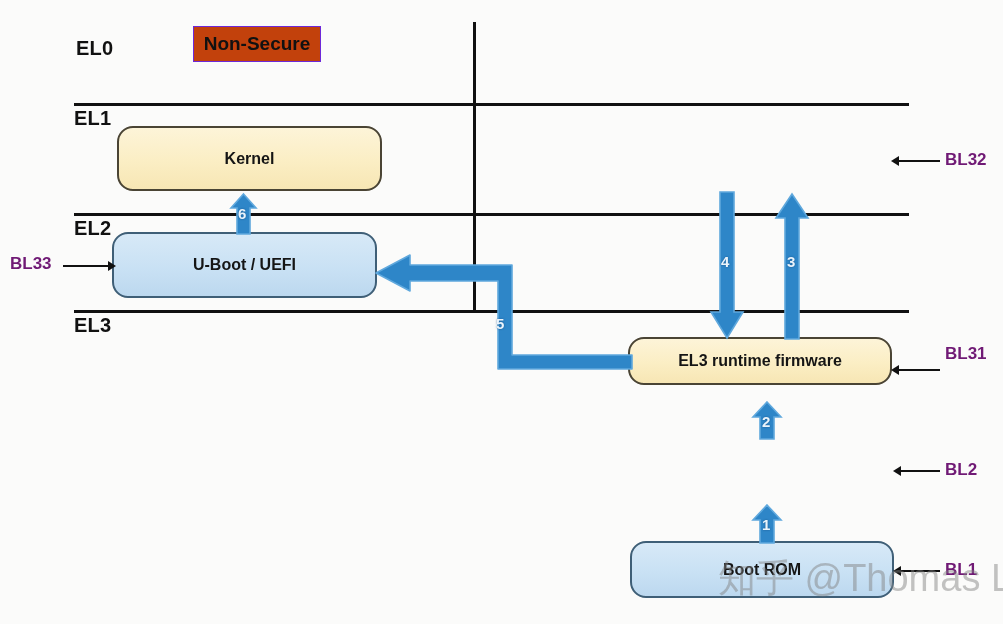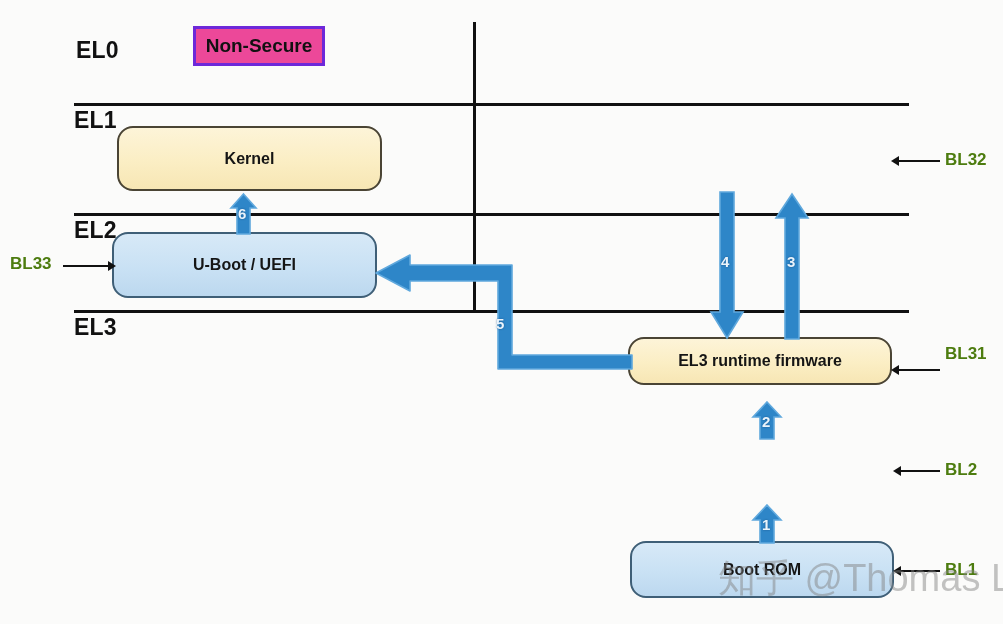--- a/index.html
+++ b/index.html
@@ -20,39 +20,39 @@
   }
 
   
   .el-line {
     position: absolute;
     background: #111111;
     height: 3px;
   }
   .el-label {
     position: absolute;
-    font-size: 23px;
+    font-size: 20px;
     font-weight: bold;
     color: #111111;
     letter-spacing: 0.2px;
     white-space: nowrap;
   }
 
   
   .divider {
     position: absolute;
     background: #111111;
     width: 3px;
   }
 
   
   .world-box {
     position: absolute;
-    border: 3px solid #6d28d9;
-    background: #ec4899;
+    border: 1px solid #6d28d9;
+    background: #c2410c;
     display: flex;
     align-items: center;
     justify-content: center;
     font-size: 19px;
     font-weight: bold;
     color: #111111;
     white-space: nowrap;
   }
 
   
@@ -76,21 +76,21 @@
   .node.blue {
     background: linear-gradient(180deg, #d7e9f7 0%, #c9e1f4 55%, #bcd8ef 100%);
     border: 2px solid #3f5f77;
   }
 
   
   .bl-label {
     position: absolute;
     font-size: 17px;
     font-weight: bold;
-    color: #4d7c0f;
+    color: #701a75;
     white-space: nowrap;
   }
   .leader {
     position: absolute;
     height: 2px;
     background: #111111;
   }
   .leader::after {
     content: "";
     position: absolute;

